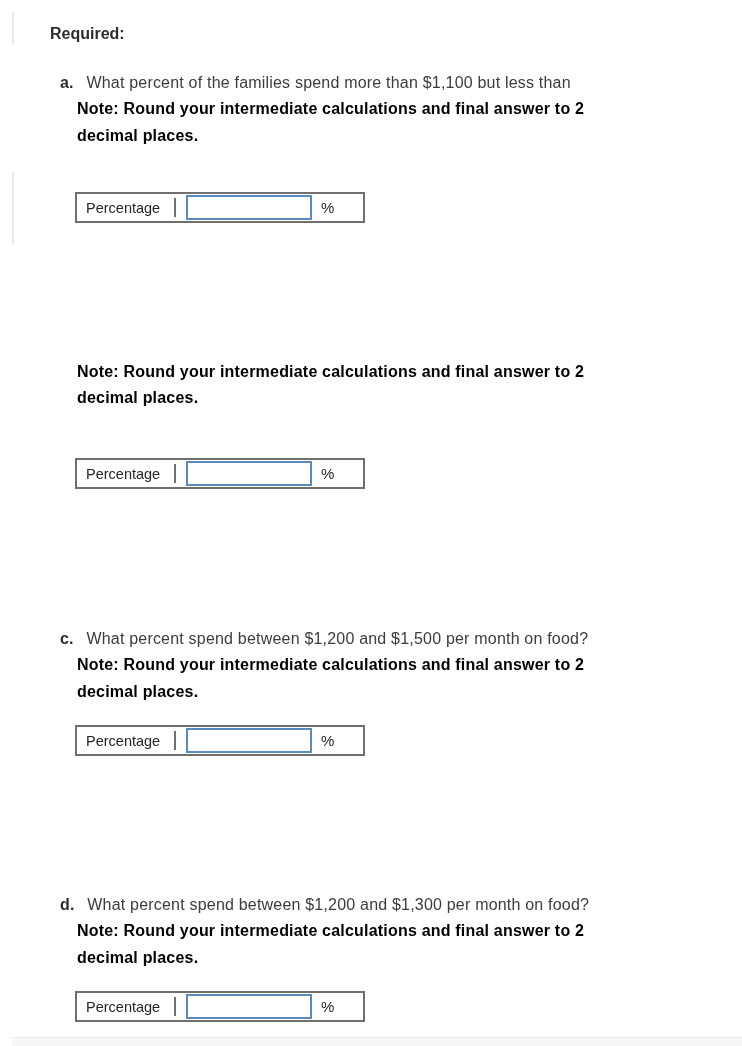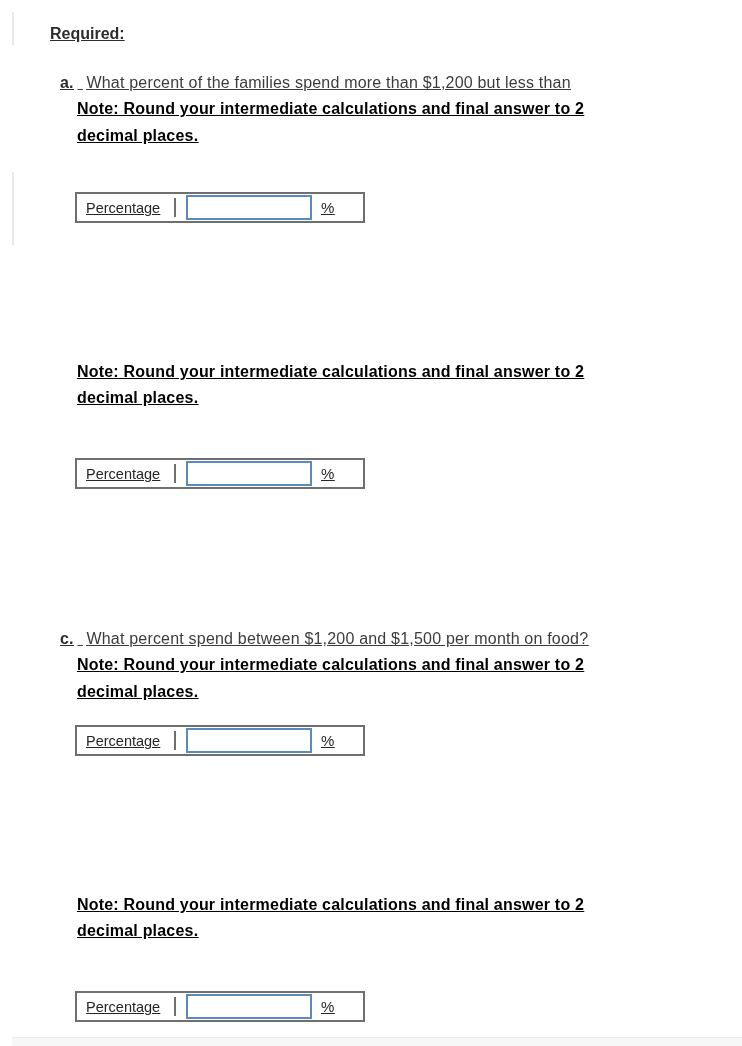--- a/index.html
+++ b/index.html
@@ -1,15 +1,15 @@
 <!DOCTYPE html>
 <html><head>
 <meta charset="utf-8">
 <style>
-  * { margin:4px; padding:0; box-sizing:border-box;text-decoration:underline; }
+  * { margin:4px; padding:0; box-sizing:border-box; }
   html,body { width:742px; height:1046px; background:#ffffff; overflow:hidden; position:relative;
               font-family:"Liberation Sans", sans-serif; }
 
   
   .required-heading{
     position:absolute; left:38px; top:11px;
     font-size:16px; font-weight:bold; color:#2d2d2d; line-height:22px;
   }
   .question{ position:absolute; left:40px; width:690px; }
   .q-line{
@@ -60,21 +60,21 @@
 <body>
 
 <div class="edge-line edge-top"></div>
 <div class="edge-line edge-mid"></div>
 
 <div class="required-heading">Required:</div>
 
 <section class="question" style="top:56px">
   <div class="q-line">
     <span class="q-prefix">a.</span>
-    <span>What percent of the families spend more than $1,200 but less than</span>
+    <span>What percent of the families spend more than $1,100 but less than</span>
   </div>
   <div class="q-note q-indent">
     <div>Note: Round your intermediate calculations and final answer to 2</div>
     <div>decimal places.</div>
   </div>
 </section>
 <div class="answer-box t-a">
   <div class="answer-label">Percentage</div>
   <div class="answer-field">
     <input class="answer-input" type="text" value="" style="">
@@ -108,20 +108,24 @@
 </section>
 <div class="answer-box t-c">
   <div class="answer-label">Percentage</div>
   <div class="answer-field">
     <input class="answer-input" type="text" value="" style="">
     <span class="answer-unit">%</span>
   </div>
 </div>
 
 <section class="question" style="top:878px">
+  <div class="q-line">
+    <span class="q-prefix">d.</span>
+    <span>What percent spend between $1,200 and $1,300 per month on food?</span>
+  </div>
   <div class="q-note q-indent">
     <div>Note: Round your intermediate calculations and final answer to 2</div>
     <div>decimal places.</div>
   </div>
 </section>
 <div class="answer-box t-d">
   <div class="answer-label">Percentage</div>
   <div class="answer-field">
     <input class="answer-input" type="text" value="" style="">
     <span class="answer-unit">%</span>

